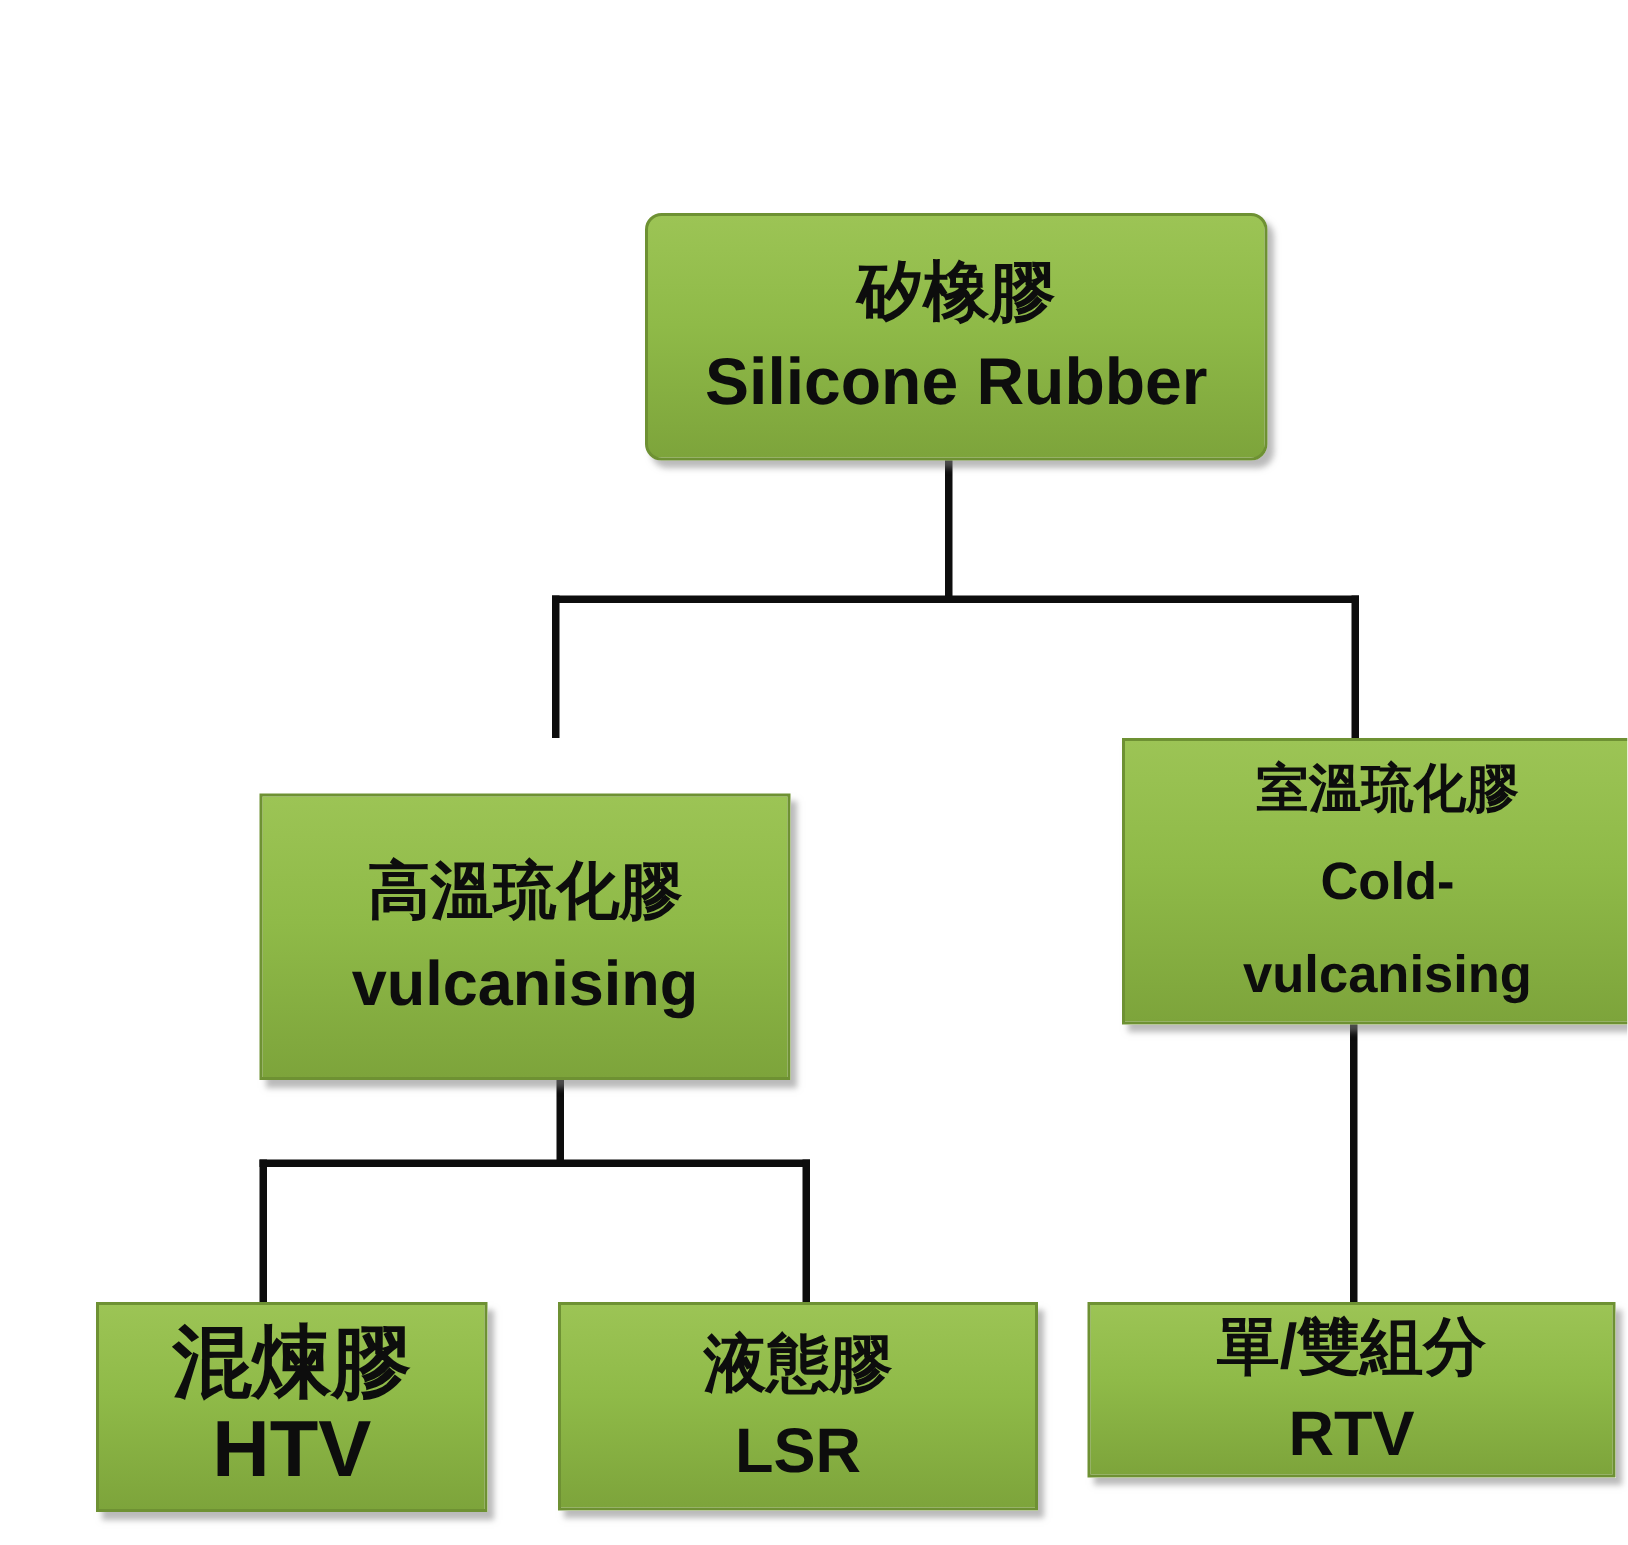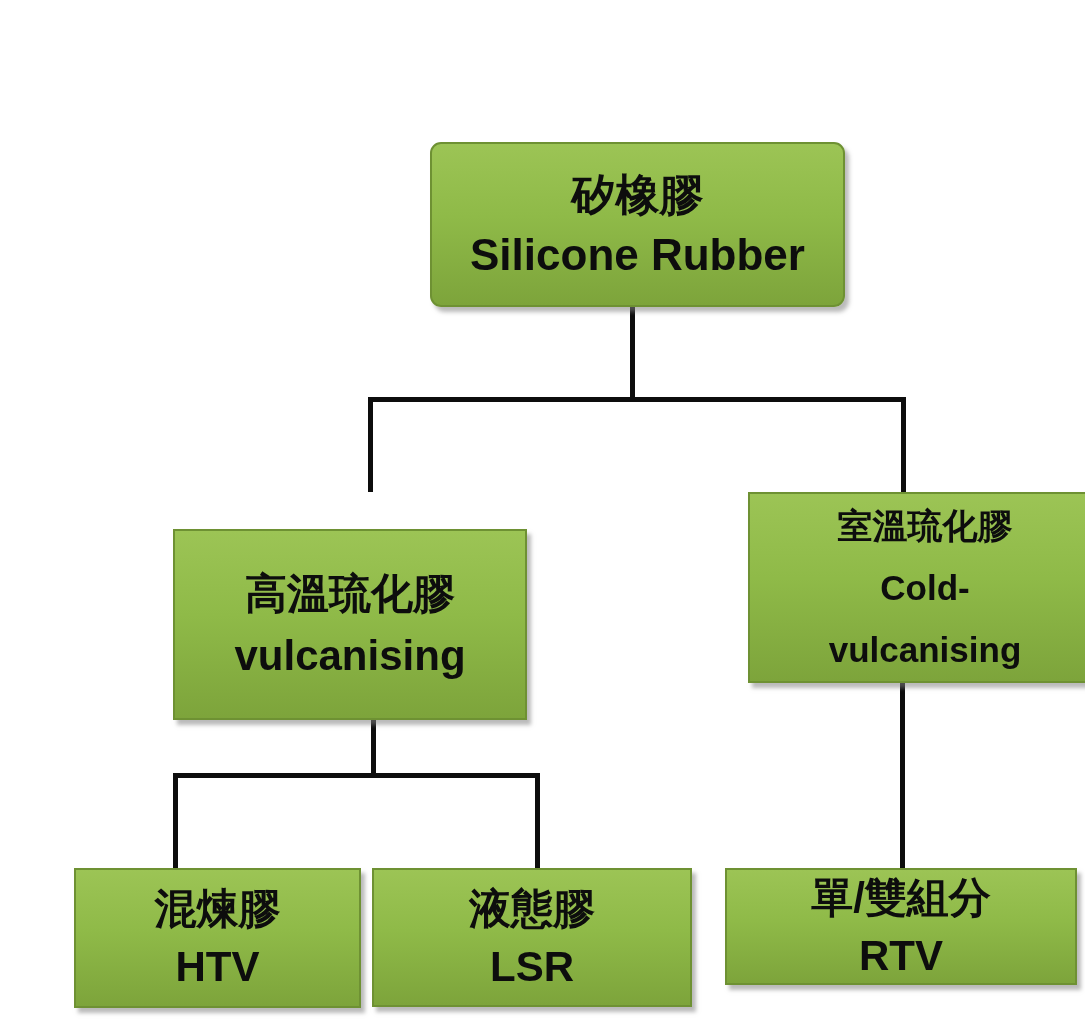--- a/index.html
+++ b/index.html
@@ -38,21 +38,21 @@
     box-shadow: 4px 5px 4px rgba(130,130,130,0.55);
     box-sizing: border-box;
     font-weight: 700;
     color: #0d0d0d;
   }
   .node .line { display: block; }
 
   .node-root   { left: 430px; top: 142px; width: 415px; height: 165px; font-size: 44px; line-height: 60px; border-radius: 11px; }
   .node-hot    { left: 173px; top: 492px; width: 354px; height: 191px; font-size: 42px; line-height: 62px; margin-top: 37px; }
   .node-cold   { left: 748px; top: 492px; width: 354px; height: 191px; font-size: 35px; line-height: 62px; }
-  .node-htv    { left:  74px; top: 868px; width: 287px; height: 140px; font-size: 42px; line-height: 58px; }
+  .node-htv    { left:  64px; top: 868px; width: 261px; height: 140px; font-size: 53px; line-height: 58px; }
   .node-lsr    { left: 372px; top: 868px; width: 320px; height: 139px; font-size: 42px; line-height: 58px; align-items: center; }
   .node-rtv    { left: 725px; top: 868px; width: 352px; height: 117px; font-size: 42px; line-height: 58px; }
 
   .connector {
     position: absolute;
     background: #0d0d0d;
   }
   
   .c-root-down   { left: 630px; top: 307px; width: 5px;   height: 93px; }
   .c-tier2-h     { left: 368px; top: 397px; width: 538px; height: 5px;  }

